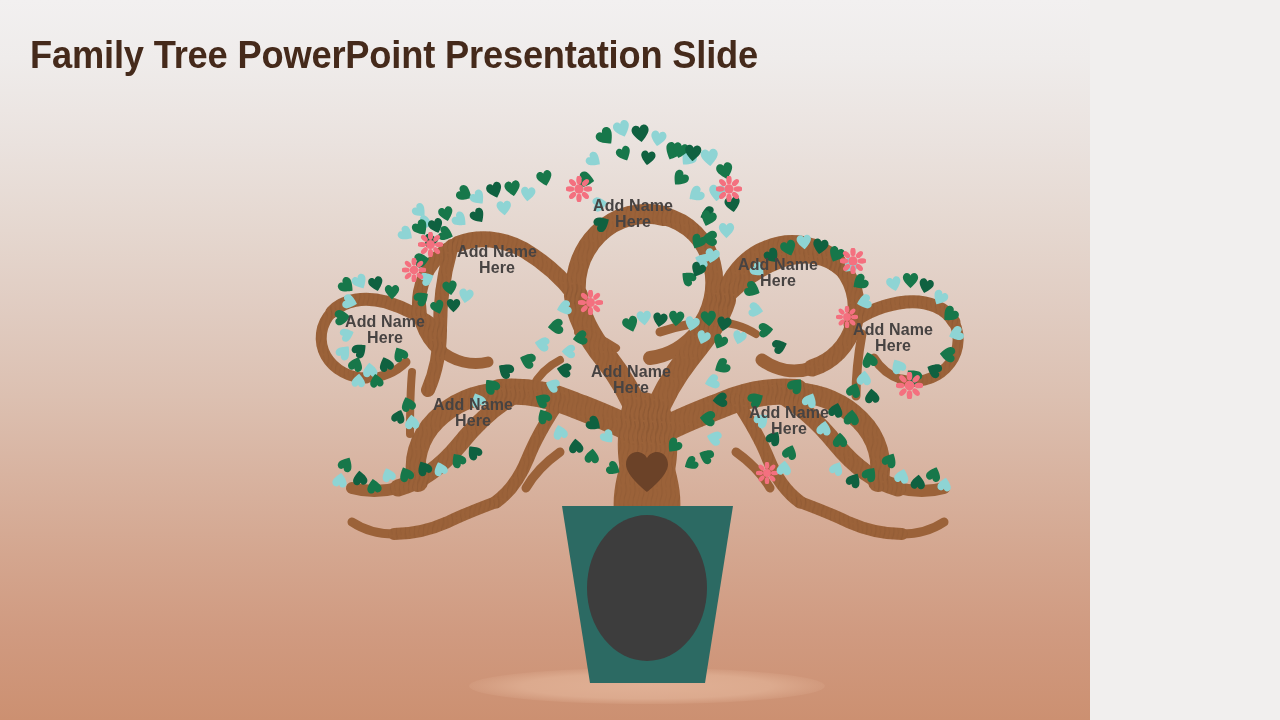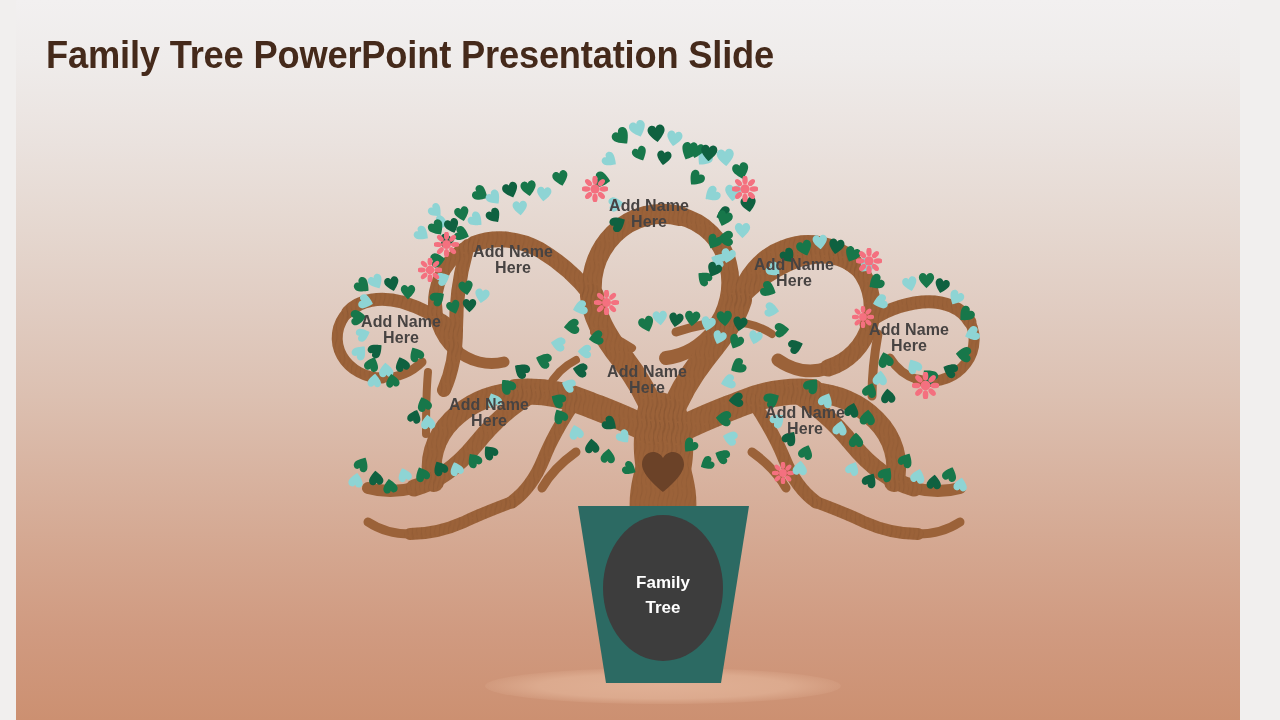--- a/index.html
+++ b/index.html
@@ -3,21 +3,21 @@
 <meta charset="utf-8">
 <style>
   * { margin:0; padding:0; box-sizing:border-box; }
   html,body { width:1280px; height:720px; overflow:hidden; }
   body {
     font-family: "Liberation Sans", sans-serif;
     background:#f1efee;
     position:relative;
   }
   #slide {
-    position:absolute; left:16px; top:0; width:1224px; height:720px;
+    position:absolute; left:0; top:0; width:1090px; height:720px;
     background: linear-gradient(to bottom,
         #f2f0f0 0%,
         #efeceb 8%,
         #eae2de 20%,
         #e5d7cf 32%,
         #e0cbc0 44%,
         #dcc0b1 55%,
         #d8b3a0 66%,
         #d4a68f 77%,
         #d09a80 88%,
@@ -434,18 +434,14 @@
       <div class="nm" style="left: 473px; top: 397px;">
         <span>Add Name</span>
         <span>Here</span>
       </div>
       <div class="nm" style="left: 789px; top: 405px;">
         <span>Add Name</span>
         <span>Here</span>
       </div>
     </div>
 
-  <div id="pot-title">
-    <span>Family</span>
-    <span>Tree</span>
-  </div>
 
 </div>
 
 </body></html>

